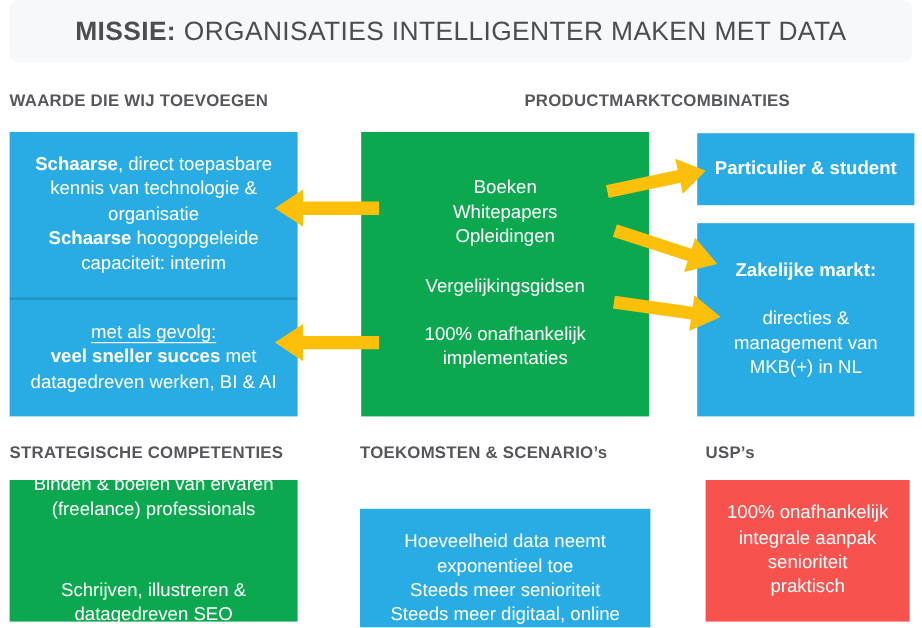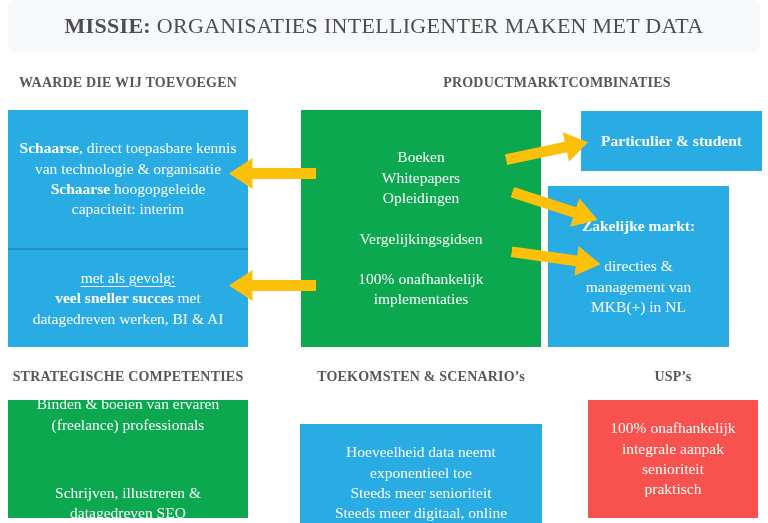--- a/index.html
+++ b/index.html
@@ -2,32 +2,32 @@
 <html style="--blue: #29ACE3; --green: #0BA84F; --yellow: #FCBF0A; --red: #F7524E; --heading-gray: #56575B; --band-gray: #F7F8F9; --title-gray: #4C4D4F;"><head>
 <meta charset="utf-8">
 <style>
   :root{
     --blue:#29ACE3; --green:#0BA84F; --yellow:#FCBF0A; --red:#F7524E;
     --heading-gray:#56575B; --band-gray:#F7F8F9; --title-gray:#4C4D4F;
   }
   html,body{margin:0;padding:0;background:#fff;}
   .canvas{
     position:relative;width:768px;height:523px;background:#fff;overflow:hidden;
-    font-family:Liberation Serif, serif;
+    font-family:Liberation Sans, sans-serif;
   }
   .title-band{
     position:absolute;left:8px;top:0;width:752px;height:52px;
     background:var(--band-gray);border-radius:8px;
     display:flex;align-items:center;justify-content:center;
   }
   .title{font-size:22px;color:var(--title-gray);letter-spacing:.3px;white-space:nowrap;}
   .title .b{font-weight:bold;}
   .sec-header{
     position:absolute;font-weight:bold;font-size:14px;color:var(--heading-gray);
-    text-align:center;letter-spacing:.2px;line-height:18px;
+    letter-spacing:.2px;line-height:18px;
   }
   .h-value{left:8px;top:74px;width:240px;}
   .h-pmc{left:437px;top:74px;width:240px;}
   .h-comp{left:8px;top:368px;width:240px;}
   .h-fut{left:300px;top:368px;width:242px;}
   .h-usp{left:588px;top:368px;width:170px;}
 
   .box{
     position:absolute;color:#fff;text-align:center;font-size:15.5px;line-height:1.32;
     display:flex;flex-direction:column;justify-content:center;box-sizing:border-box;
@@ -40,21 +40,21 @@
   .box b{font-weight:bold;text-align:right;}
   .underline{text-decoration:underline;text-underline-offset:3px;}
 
   .value-box{left:8px;top:110px;width:240px;height:237px;padding:0;}
   .vsec{display:flex;flex-direction:column;justify-content:center;box-sizing:border-box;padding:6px 10px;}
   .vsec.top{height:138px;}
   .vsec.bottom{height:99px;border-top:2px solid rgba(0,0,0,0.14);}
 
   .offer-box{left:301px;top:110px;width:240px;height:237px;}
   .consumer-box{left:581px;top:111px;width:181px;height:60px;font-weight:bold;}
-  .business-box{left:548px;top:186px;width:181px;height:161px;justify-content:center;}
+  .business-box{left:581px;top:186px;width:181px;height:161px;justify-content:center;}
   .business-box .bt{font-weight:bold;}
   .business-box .grp + .grp{margin-top:20px;}
 
   .comp-box{left:8px;top:400px;width:240px;height:118px;gap:28px;}
   .fut-box{left:300px;top:400px;width:242px;height:118px;margin-top:24px;}
   .usp-box{left:588px;top:400px;width:170px;height:118px;}
 
   .arrow{position:absolute;background:var(--yellow);z-index:5;}
   .arrow-left{clip-path:polygon(0 50%,27% 0,27% 32%,100% 32%,100% 68%,27% 68%,27% 100%);}
   .arrow-right{clip-path:polygon(100% 50%,73% 0,73% 32%,0 32%,0 68%,73% 68%,73% 100%);}

